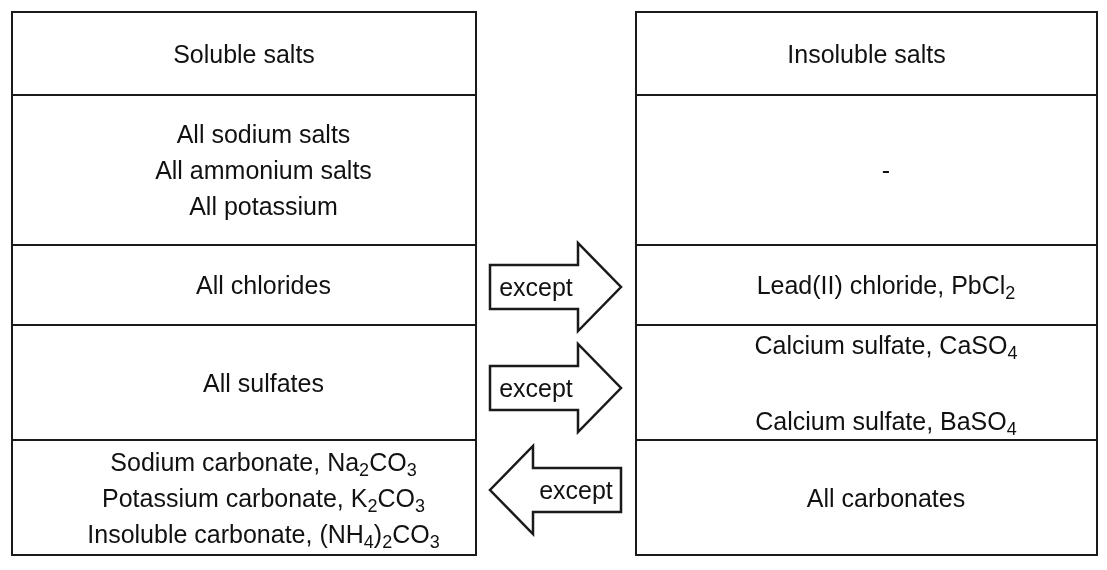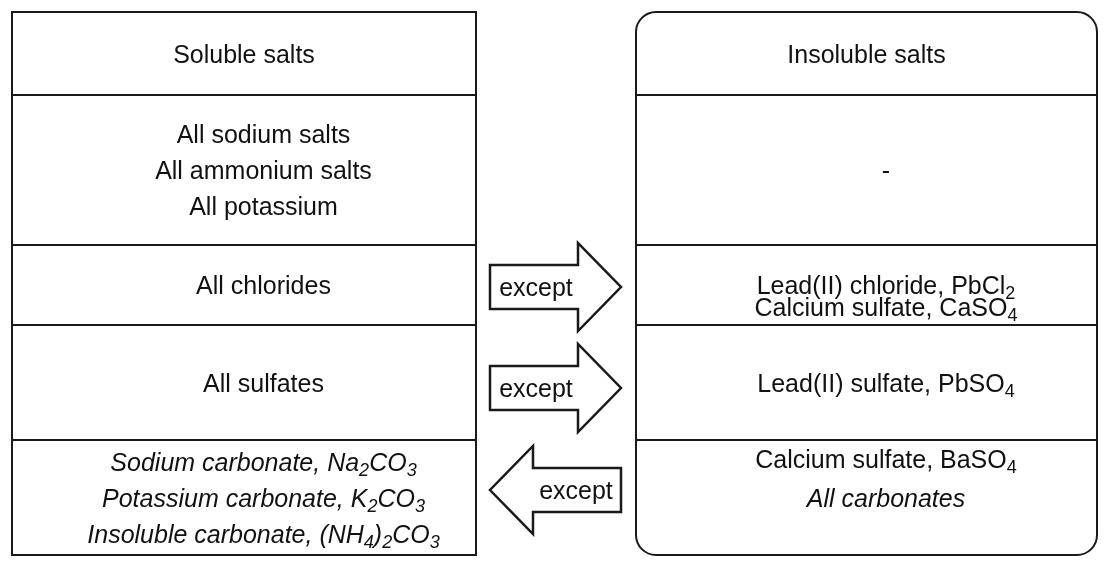--- a/index.html
+++ b/index.html
@@ -16,38 +16,38 @@
     position: absolute;
     top: 11px;
     height: 545px;
     box-sizing: border-box;
     border: 2px solid #1a1a1a;
     background: #ffffff;
     display: flex;
     flex-direction: column;
   }
   .salt-table.left  { left: 11px;  width: 466px; }
-  .salt-table.right { left: 635px; width: 463px; border-radius: 21px; }
+  .salt-table.right { left: 635px; width: 463px; }
   .row {
     box-sizing: border-box;
     display: flex;
     flex-direction: column;
     align-items: center;
     justify-content: center;
     text-align: left;
     font-size: 25px;
     line-height: 36px;
     flex: 0 0 auto;
   }
   .row + .row { border-top: 2px solid #1a1a1a; padding-left: 39px; }
   .h-header    { height: 81px; }
   .h-always    { height: 150px; }
   .h-chlorides { height: 80px; }
   .h-sulfates  { height: 115px; gap: 40px; }
-  .h-carb      { flex: 1 1 auto; font-style: italic; }
+  .h-carb      { flex: 1 1 auto; }
   .line { white-space: nowrap; }
   sub {
     font-size: 18px;
     line-height: 0;
     vertical-align: -0.28em;
   }
   .arrow {
     position: absolute;
     width: 136px;
     height: 94px;
@@ -94,21 +94,20 @@
       <div class="line">Insoluble salts</div>
     </div>
     <div class="row h-always">
         <div class="line"><span>-</span></div>
       </div>
     <div class="row h-chlorides">
         <div class="line"><span>Lead(II) chloride, PbCl</span><sub>2</sub></div>
       </div>
     <div class="row h-sulfates">
         <div class="line"><span>Calcium sulfate, CaSO</span><sub>4</sub></div>
-        <div class="line"><span>Lead(II) sulfate, PbSO</span><sub>4</sub></div>
         <div class="line"><span>Calcium sulfate, BaSO</span><sub>4</sub></div>
       </div>
     <div class="row h-carb">
         <div class="line"><span>All carbonates</span></div>
       </div>
   </div>
 
   <div class="arrow arrow-1">
     <svg viewBox="0 0 136 94">
       <polygon points="2,25 90,25 90,3 133,47 90,91 90,69 2,69" fill="#ffffff" stroke="#1a1a1a" stroke-width="2.5" stroke-linejoin="miter"></polygon>

